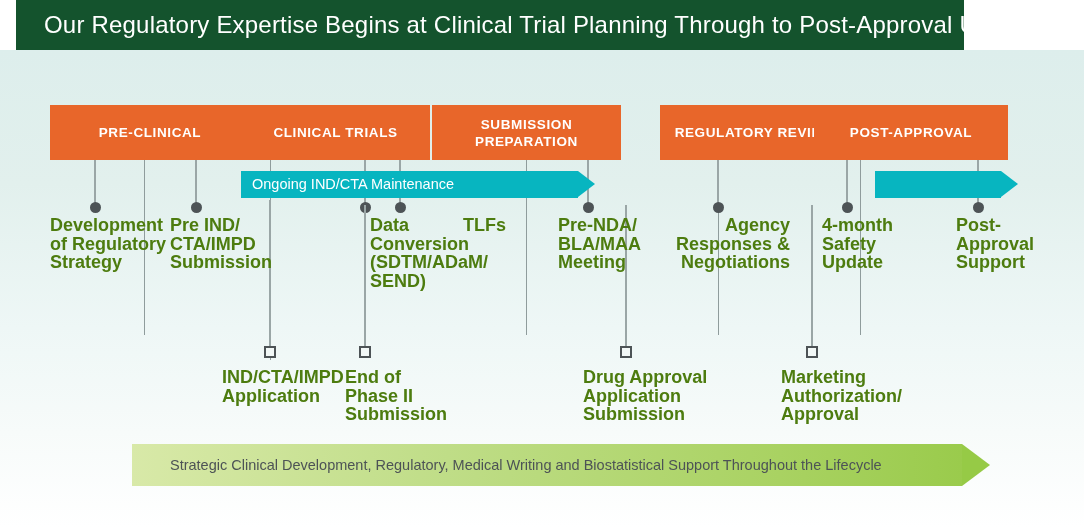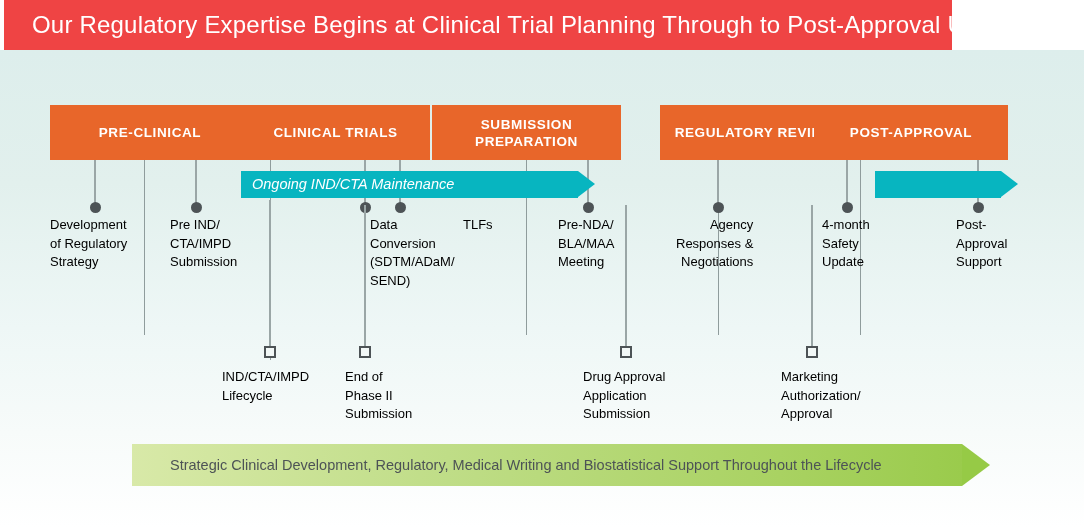--- a/index.html
+++ b/index.html
@@ -12,22 +12,22 @@
   #root{position:relative;width:1084px;height:528px;overflow:hidden;}
 
   
   .canvas-bg{
     position:absolute;left:0;top:50px;width:1084px;height:478px;
     background:linear-gradient(to bottom,#ddeeec 0%,#e2f0ed 28%,#eef7f6 58%,#f7fbfa 80%,#ffffff 100%);
   }
 
   
   .header{
-    position:absolute;left:4px;top:0;width:948px;height:50px;
-    background:#ef4444;
+    position:absolute;left:16px;top:0;width:948px;height:50px;
+    background:#14532d;
   }
   .header-title{
     position:absolute;left:28px;top:10px;
     font-size:24px;line-height:30px;color:#ffffff;
     font-weight:400;letter-spacing:.2px;white-space:nowrap;
   }
 
   
   .phase{
     position:absolute;top:105px;height:55px;
@@ -55,28 +55,28 @@
     position:absolute;width:11px;height:11px;border-radius:50%;
     background:#4d5356;
   }
   .square{
     position:absolute;width:12px;height:12px;
     background:#f2f8f7;border:2px solid #4d5356;box-sizing:border-box;
   }
 
   
   .ms-label{
-    position:absolute;font-size:13px;line-height:18.5px;
-    color:#000000;white-space:pre-line;
+    position:absolute;font-size:18px;line-height:18.5px;
+    color:#4d7c0f;white-space:pre-line;font-weight:bold;
   }
 
   
   .teal-arrow{
     position:absolute;height:27px;background:#07b5c0;
-    display:flex;align-items:center;font-style:italic;
+    display:flex;align-items:center;
   }
   .teal-arrow .tip{
     position:absolute;right:-17px;top:0;width:0;height:0;
     border-top:13.5px solid transparent;
     border-bottom:13.5px solid transparent;
     border-left:17px solid #07b5c0;
   }
   .teal-arrow .txt{
     color:#ffffff;font-size:14.5px;line-height:27px;padding-left:11px;
     white-space:nowrap;
@@ -181,21 +181,21 @@
 Negotiations</div>
       <div class="ms-label" style="left: 822px; top: 216px;">4-month
 Safety
 Update</div>
       <div class="ms-label" style="left: 956px; top: 216px;">Post-
 Approval
 Support</div>
     </div>
   <div id="bottom-ms-layer">
       <div class="ms-label" style="left: 222px; top: 368px;">IND/CTA/IMPD
-Lifecycle</div>
+Application</div>
       <div class="ms-label" style="left: 345px; top: 368px;">End of
 Phase II
 Submission</div>
       <div class="ms-label" style="left: 583px; top: 368px;">Drug Approval
 Application
 Submission</div>
       <div class="ms-label" style="left: 781px; top: 368px;">Marketing
 Authorization/
 Approval</div>
     </div>

